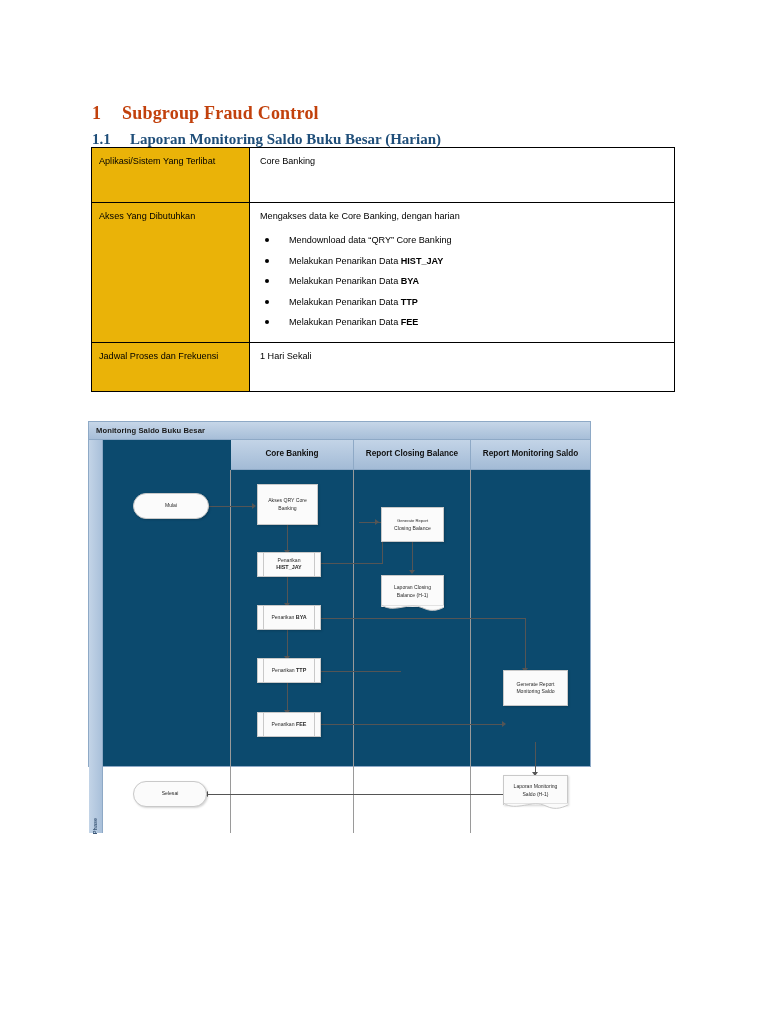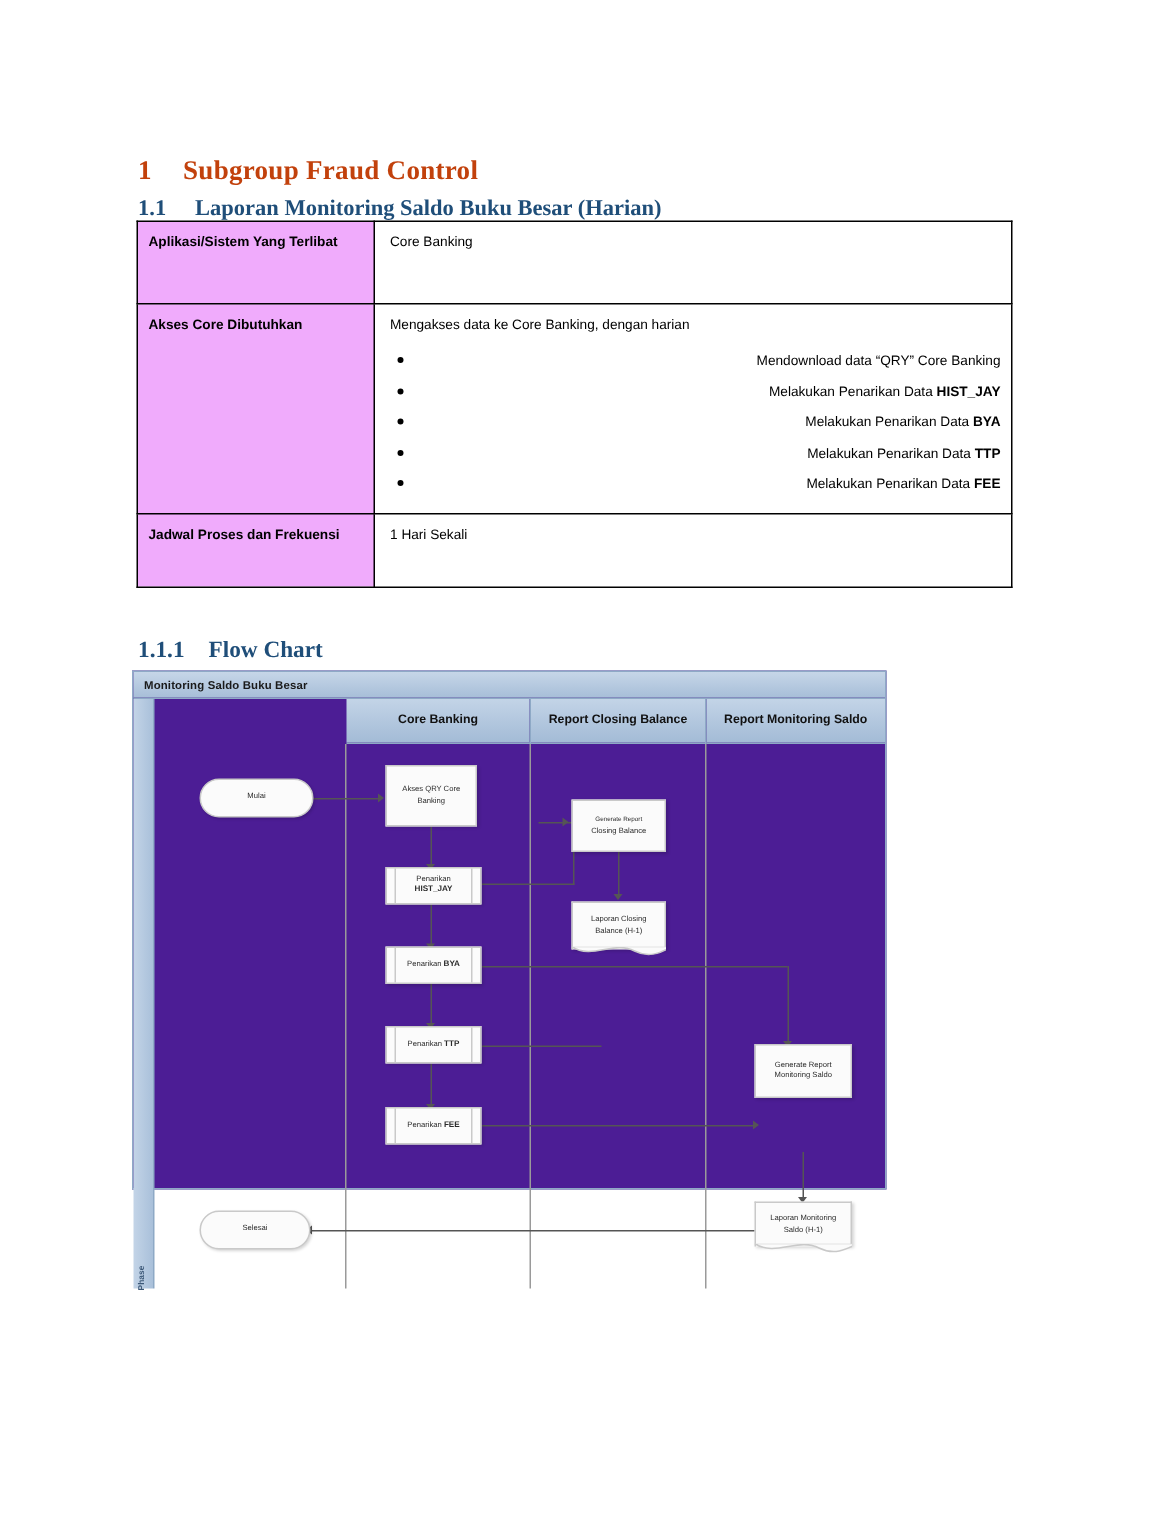--- a/index.html
+++ b/index.html
@@ -36,39 +36,39 @@
     border-collapse:collapse;table-layout:fixed;
   }
   .info-table td{
     border:1px solid #000;
     vertical-align:top;
     padding:6px 7px 6px 7px;
     font-size:9.1px;
     line-height:1.65;
   }
   .info-table td.label{
-    width:143px;background:#f0abfc;font-weight:bold;
+    width:143px;background:#eab308;font-weight:normal;
   }
   .info-table td.value{background:#fff;padding-left:10px;}
   .r1 td{height:42px;}
   .r2 td{height:42px;}
   .r3 td{height:112px;}
   .r4 td{height:36px;}
-  .bullets{list-style:none;margin:9px 0 0 0;padding:0;text-align:right;}
+  .bullets{list-style:none;margin:9px 0 0 0;padding:0;}
   .bullets li{position:relative;padding-left:29px;margin-bottom:5.5px;}
   .bullets li:before{
     content:"";position:absolute;left:5px;top:5px;
     width:4px;height:4px;border-radius:50%;background:#000;
   }
   .bullets b{font-weight:bold;}
 
   
   .flow{
-    position:absolute;left:88px;top:447px;width:503px;height:346px;
-    border:1px solid #8ea9c6;background:#4c1d95;box-sizing:border-box;
+    position:absolute;left:88px;top:421px;width:503px;height:346px;
+    border:1px solid #8ea9c6;background:#0c4a6e;box-sizing:border-box;
   }
   .flow-title{
     position:absolute;left:0;top:0;width:100%;height:18px;
     background:linear-gradient(to bottom,#c6d6e8,#a7bed8);
     border-bottom:1px solid #8ea9c6;box-sizing:border-box;
     font-size:7.6px;font-weight:bold;color:#1a1a1a;
     padding:4px 0 0 7px;letter-spacing:.1px;
   }
   .lane-head{
     position:absolute;top:18px;height:30px;
@@ -142,21 +142,21 @@
     <span class="num">1.1.1</span><span>Flow Chart</span>
   </div>
 
   <table class="info-table">
     <tbody>
         <tr class="r1">
       <td class="label">Aplikasi/Sistem Yang Terlibat</td>
       <td class="value">Core Banking</td>
     </tr>
     <tr class="r3">
-      <td class="label">Akses Core Dibutuhkan</td>
+      <td class="label">Akses Yang Dibutuhkan</td>
       <td class="value">
         <div>Mengakses data ke Core Banking, dengan harian</div>
         <ul class="bullets">
           <li><span>Mendownload data “QRY” Core Banking</span><b></b></li>
           <li><span>Melakukan Penarikan Data </span><b>HIST_JAY</b></li>
           <li><span>Melakukan Penarikan Data </span><b>BYA</b></li>
           <li><span>Melakukan Penarikan Data </span><b>TTP</b></li>
           <li><span>Melakukan Penarikan Data </span><b>FEE</b></li>
         </ul>
       </td>

